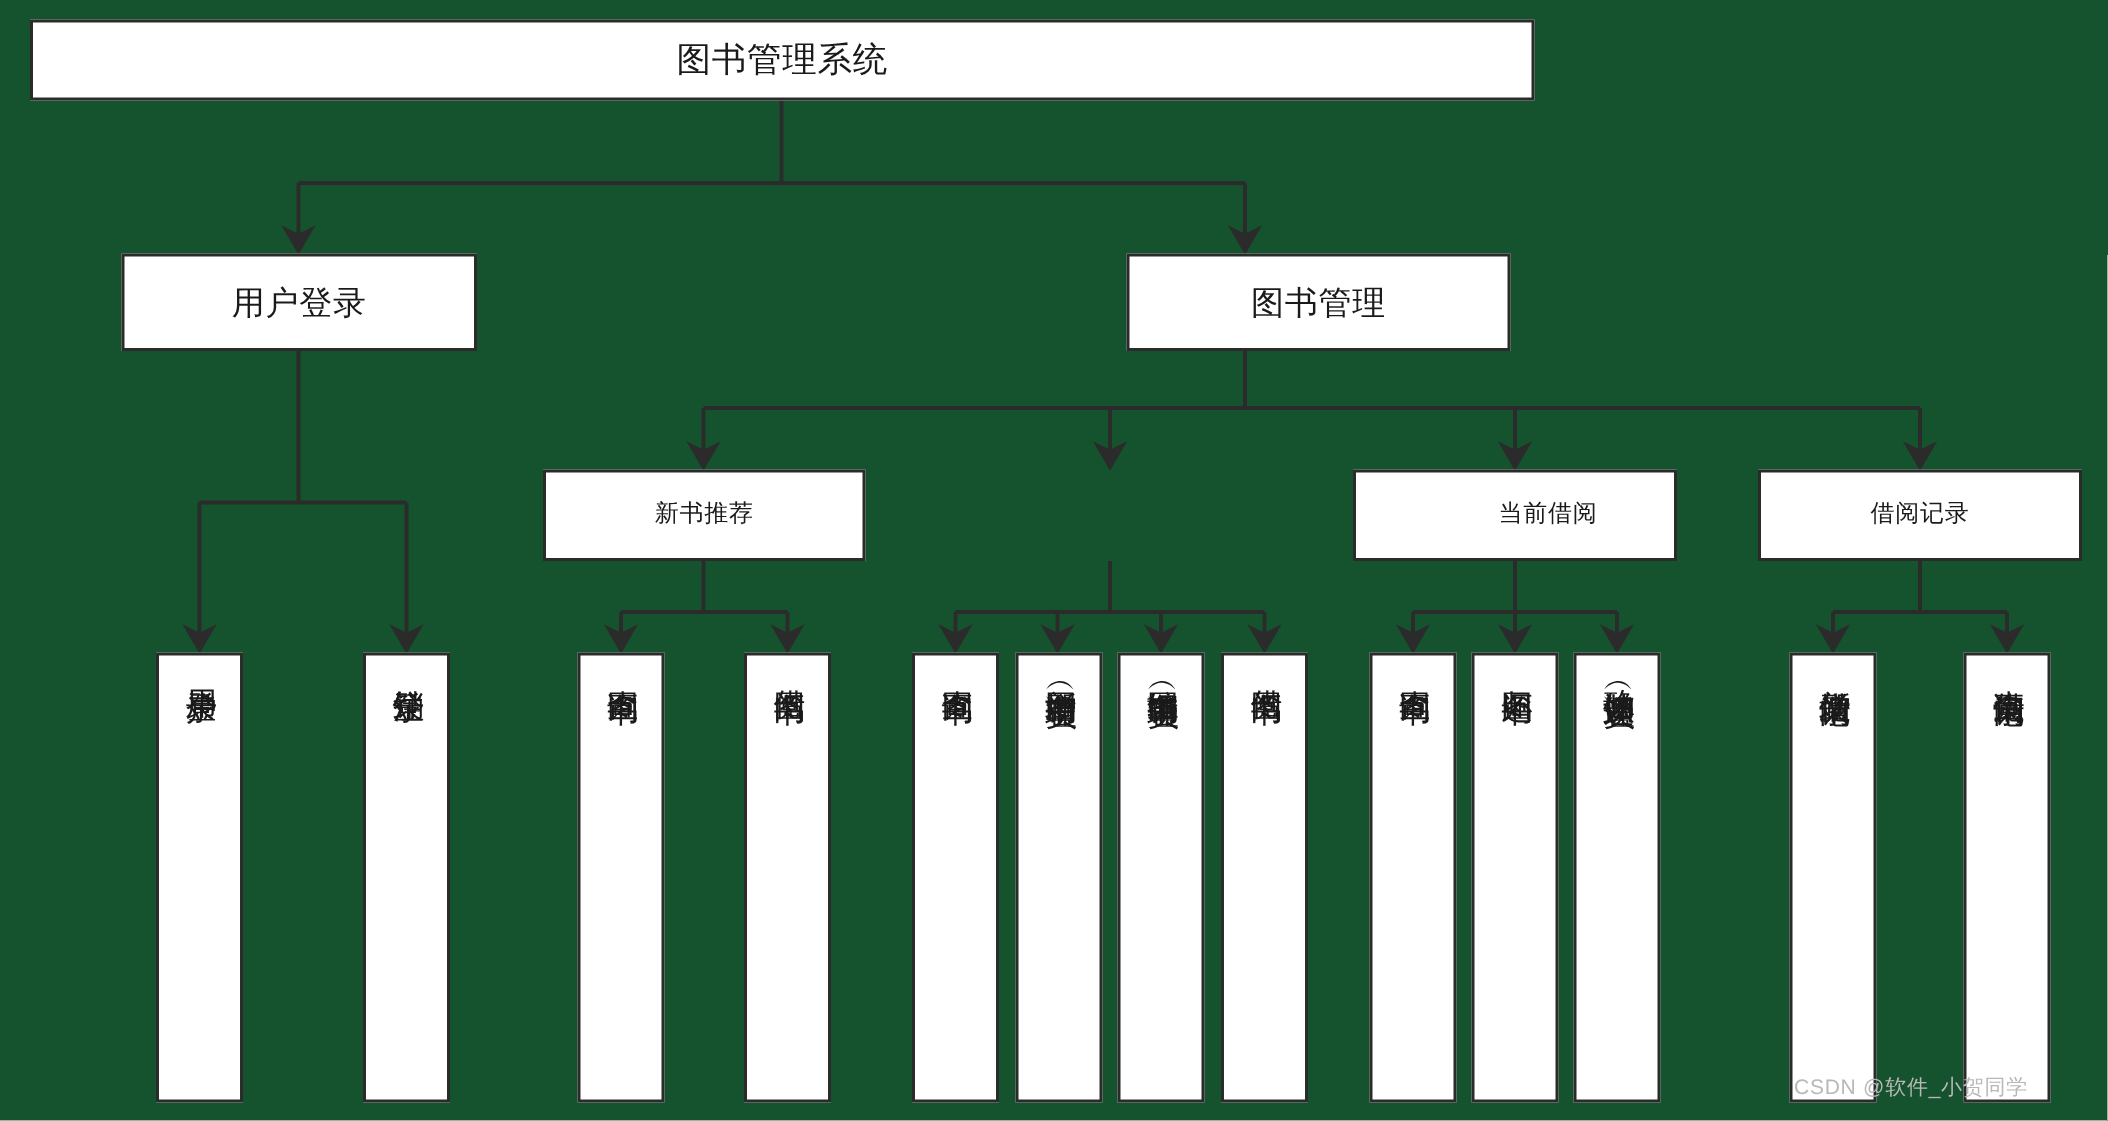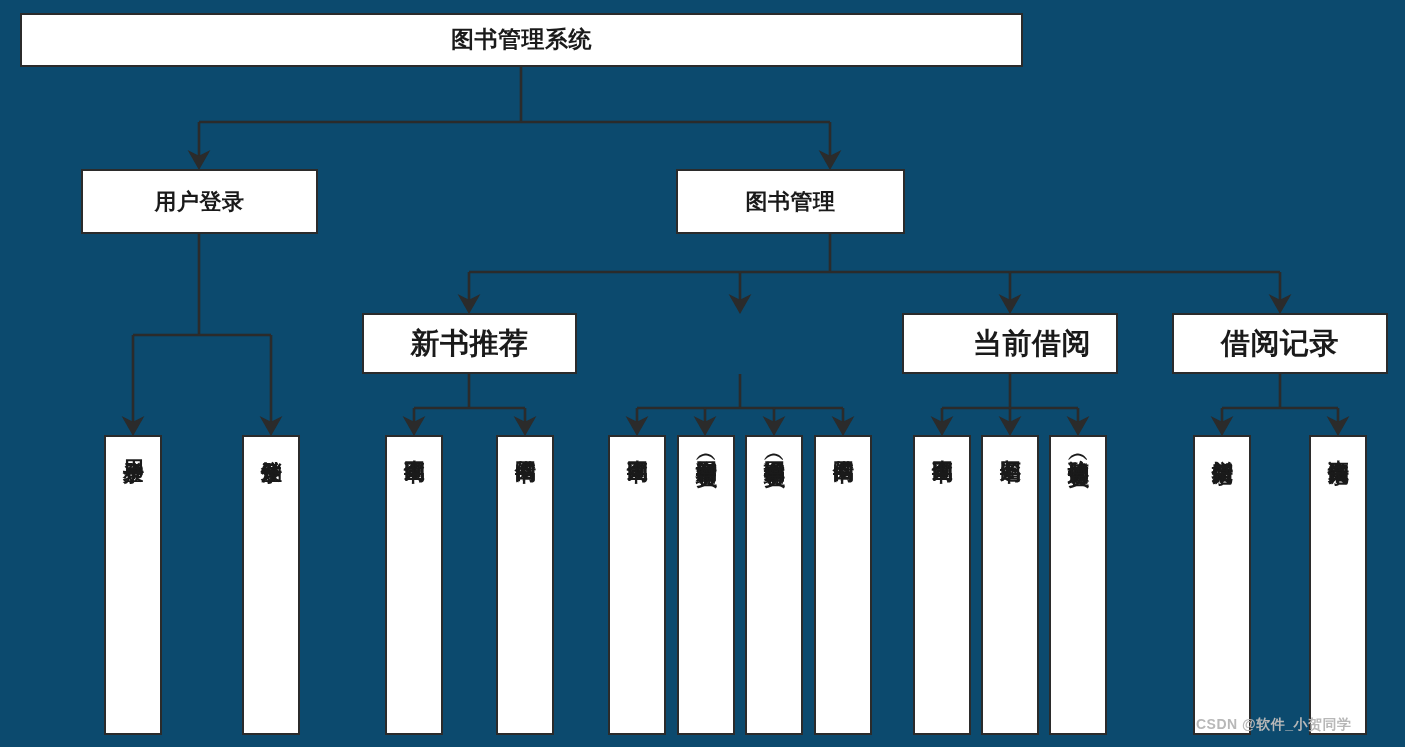--- a/index.html
+++ b/index.html
@@ -7,23 +7,22 @@
     padding: 0;
     background: #ffffff;
   }
   body {
     font-family: "Liberation Sans", "DejaVu Sans", sans-serif;
   }
   #canvas {
     position: relative;
     width: 1405px;
     height: 747px;
-    background: #0c4a6e;
+    background: #14532d;
     overflow: hidden;
-    font-weight: bold;
   }
   #edges {
     position: absolute;
     left: 0;
     top: 0;
     width: 1405px;
     height: 747px;
     pointer-events: none;
   }
   .node {
@@ -37,21 +36,21 @@
     color: #1a1a1a;
   }
   .node .label {
     display: block;
     text-align: center;
     line-height: 1.18;
     letter-spacing: 0.5px;
   }
   .node.root .label { font-size: 23px; }
   .node.lvl2 .label { font-size: 22px; }
-  .node.lvl3 .label { font-size: 29px; }
+  .node.lvl3 .label { font-size: 16px; }
   .node.leaf {
     align-items: flex-start;
     padding-top: 6px;
   }
   .node.leaf .label {
     writing-mode: vertical-rl;
     text-orientation: upright;
     font-size: 21px;
     line-height: 1.18;
     letter-spacing: 1px;
@@ -121,21 +120,21 @@
     </g>
   </svg>
 
   <div class="node root" style="left:20px; top:13px; width:1003px; height:54px;">
     <span class="label">图书管理系统</span>
   </div>
 
   <div class="node lvl2" style="left:81px; top:169px; width:237px; height:65px;">
     <span class="label">用户登录</span>
   </div>
-  <div class="node lvl2" style="left:676px; top:169px; width:229px; height:65px;">
+  <div class="node lvl2" style="left:751px; top:169px; width:256px; height:65px;">
     <span class="label">图书管理</span>
   </div>
 
   <div class="node lvl3" style="left:362px; top:313px; width:215px; height:61px;">
     <span class="label">新书推荐</span>
   </div>
   <div class="node lvl3" style="left:902px; top:313px; width:216px; height:61px;padding-left:44px;">
     <span class="label">当前借阅</span>
   </div>
   <div class="node lvl3" style="left:1172px; top:313px; width:216px; height:61px;align-items:center;">

